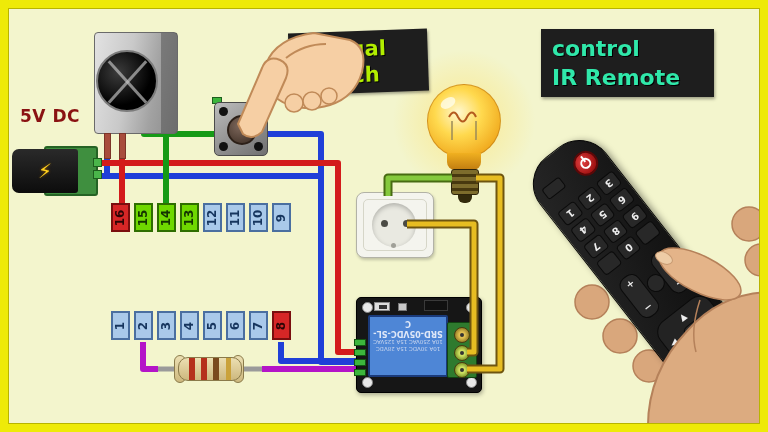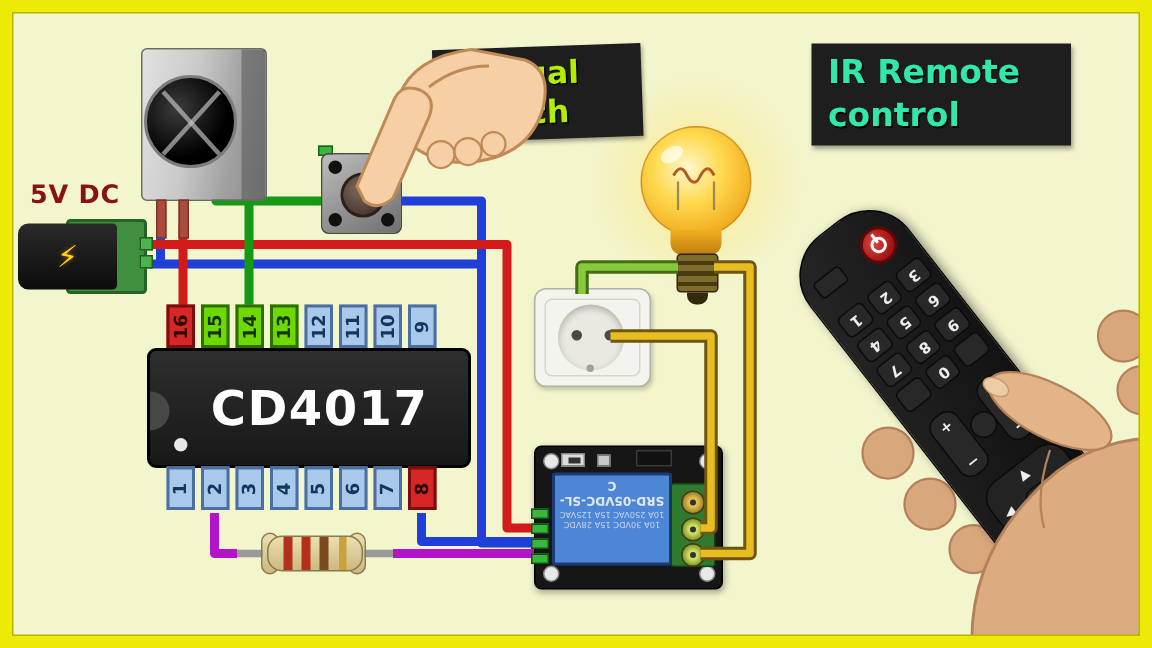--- a/index.html
+++ b/index.html
@@ -26,21 +26,21 @@
     background:linear-gradient(100deg,#e2e2e2 0%,#c9c9c9 40%,#a2a2a2 70%,#8a8a8a 100%);}
   .ir-strip{position:absolute;right:0;top:0;width:16px;height:100%;background:rgba(80,80,80,.5);}
   .ir-dome{left:96px;top:50px;width:62px;height:62px;border-radius:50%;overflow:hidden;
     background:radial-gradient(circle at 35% 35%,#3c3c3c,#000 62%);border:2px solid #7c7c7c;}
   .ir-x1,.ir-x2{position:absolute;left:28px;top:2px;width:3px;height:56px;background:#c8c8c8;opacity:.65;}
   .ir-x1{transform:rotate(42deg);} .ir-x2{transform:rotate(-42deg);}
   .ir-leg{top:133px;width:7px;height:26px;background:#a84c3c;border:1px solid #7c3428;}
   .ir-leg.l1{left:104px}.ir-leg.l2{left:119px}
 
   
-  .lbl-5v{left:20px;top:120px;font-weight:bold;font-size:17px;color:#8a1212;letter-spacing:.5px;text-align:center;}
+  .lbl-5v{left:20px;top:106px;font-weight:bold;font-size:17px;color:#8a1212;letter-spacing:.5px;text-align:center;}
   .jack-pcb{left:44px;top:146px;width:54px;height:50px;background:#3f8f3f;border:2px solid #256325;border-radius:3px;}
   .jack-body{left:12px;top:149px;width:66px;height:44px;background:linear-gradient(180deg,#2a2a2a,#0c0c0c);
     border-radius:7px 3px 3px 7px;display:flex;align-items:center;justify-content:center;}
   .bolt{font-size:20px;color:#ffd21e;text-shadow:0 0 3px #a06000;}
   .stub{width:9px;height:9px;background:#4ab54a;border:1px solid #1e5e1e;}
   .stub.s1{left:93px;top:158px}.stub.s2{left:93px;top:170px}
 
   
   .pbtn{left:214px;top:102px;width:54px;height:54px;border-radius:5px;border:1px solid #4a4a4a;
     background:linear-gradient(145deg,#bdbdbd,#8d8d8d 60%,#707070);}
@@ -226,25 +226,20 @@
       <div class="pin blue">
         <span>11</span>
       </div>
       <div class="pin blue">
         <span>10</span>
       </div>
       <div class="pin blue">
         <span>9</span>
       </div>
     </div>
-  <div class="abs ic z-comp">
-    <div class="notch"></div>
-    <div class="dot"></div>
-    <span class="name">CD4017</span>
-  </div>
   <div class="abs pins bottom z-comp">
 
   <div class="pin blue">
         <span>1</span>
       </div>
       <div class="pin blue">
         <span>2</span>
       </div>
       <div class="pin blue">
         <span>3</span>
@@ -323,22 +318,22 @@
     <path d="M452 121 V140 M476 121 V140" stroke="#9a8a5a" stroke-width="1.5" fill="none"></path>
     <path d="M449 117 q5 -9 9 0 q5 9 9 0 q5 -9 9 0" stroke="#b45a1e" stroke-width="2" fill="none"></path>
     <ellipse cx="448" cy="103" rx="8" ry="5" fill="rgba(255,255,240,.75)" transform="rotate(-30 448 103)"></ellipse>
   </svg>
 
   <div class="abs blackbox lbl-manual z-label">
     <div>Manual</div>
     <div>Switch</div>
   </div>
   <div class="abs blackbox lbl-ir z-label">
+    <div>control</div>
     <div>IR Remote</div>
-    <div>control</div>
   </div>
 
   <svg class="layer z-presshand">
     <path d="M276 98 Q258 86 266 64 Q276 38 314 33 L350 40 Q368 47 362 72 Q355 97 330 105 Q298 114 276 98 Z" fill="#f6cfa4" stroke="#c08a58" stroke-width="2"></path>
     <circle cx="294" cy="103" r="9" fill="#f6cfa4" stroke="#c08a58" stroke-width="1.5"></circle>
     <circle cx="312" cy="101" r="9" fill="#f6cfa4" stroke="#c08a58" stroke-width="1.5"></circle>
     <circle cx="329" cy="96" r="8" fill="#f6cfa4" stroke="#c08a58" stroke-width="1.5"></circle>
     <path d="M238 124 L262 68 Q267 55 280 60 Q291 65 286 78 L262 132 Q252 141 243 134 Z" fill="#f6cfa4" stroke="#c08a58" stroke-width="2"></path>
     <path d="M286 58 Q304 44 326 44" fill="none" stroke="#c08a58" stroke-width="2"></path>
   </svg>

